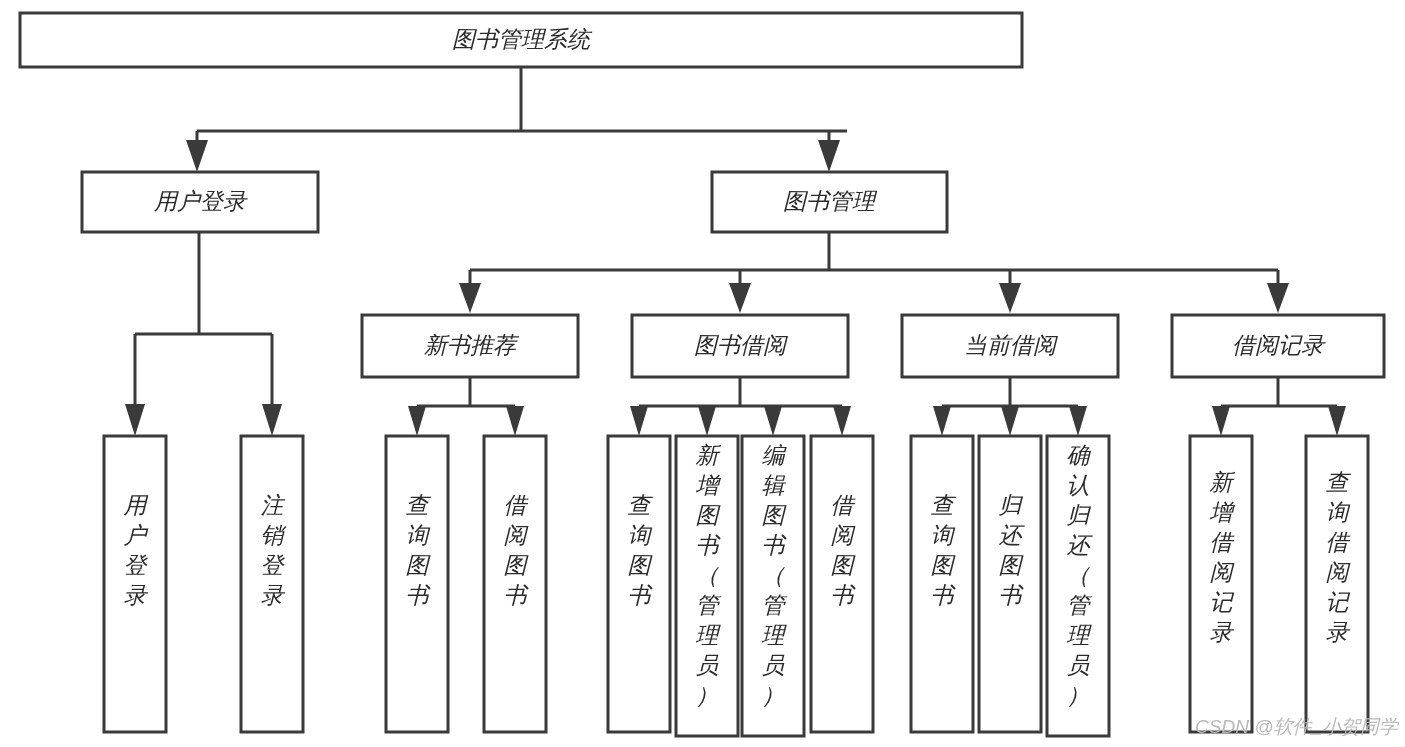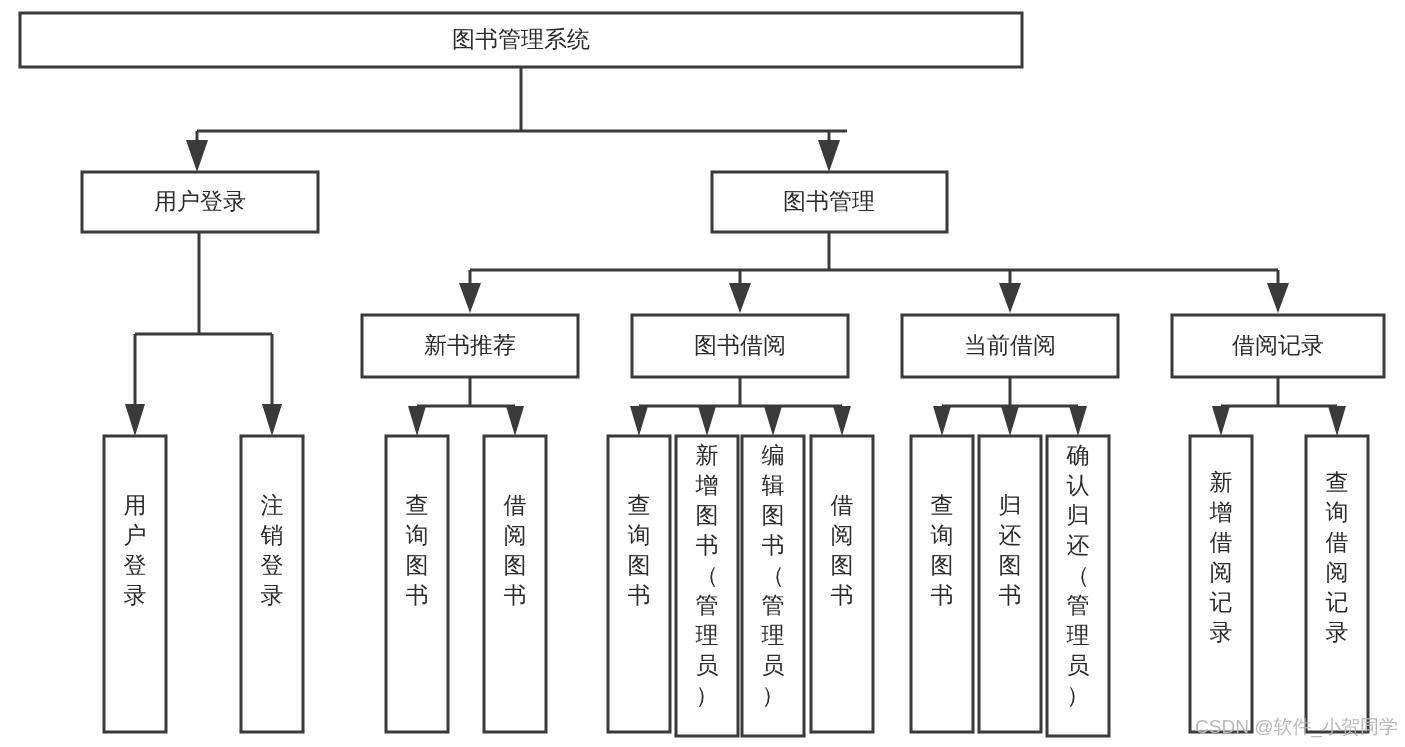--- a/index.html
+++ b/index.html
@@ -13,20 +13,21 @@
     font-family: "Liberation Sans", "DejaVu Sans", sans-serif;
     overflow: hidden;
     position: relative;
   }
   #diagram-root {
     position: absolute;
     left: 0;
     top: 0;
     width: 1405px;
     height: 747px;
+    font-style: italic;
   }
   svg.flow {
     display: block;
     width: 1405px;
     height: 747px;
   }
   .node-box {
     fill: #ffffff;
     stroke: #3a3a3a;
     stroke-width: 3;

